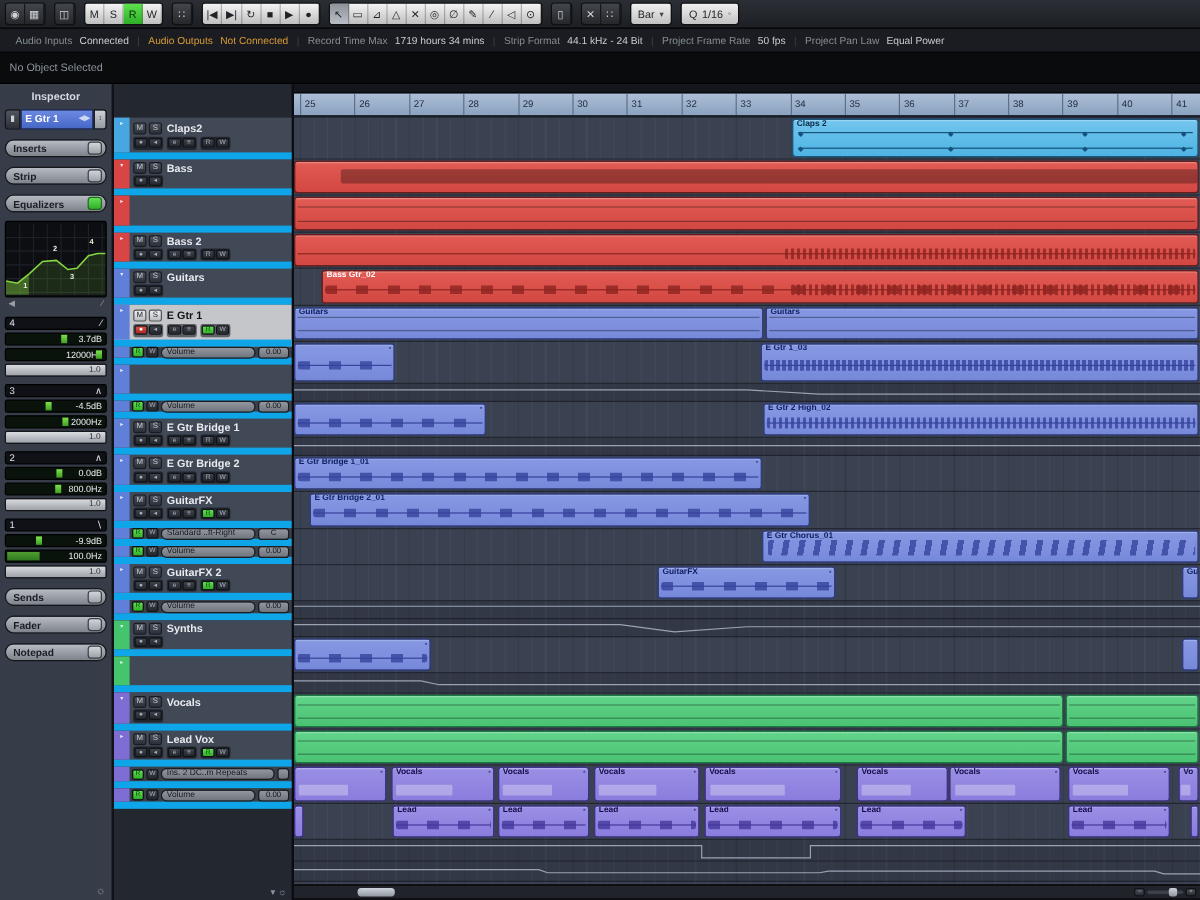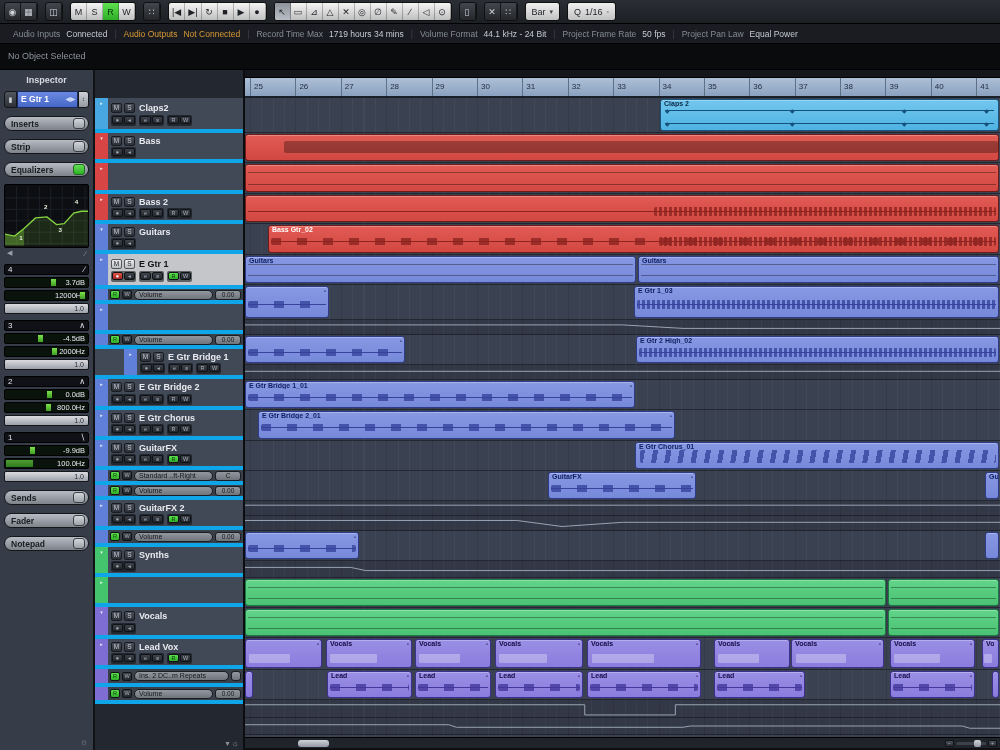--- a/index.html
+++ b/index.html
@@ -67,21 +67,21 @@
           margin-top:2px; font-size:7.5px; color:#e9edf0; text-align:right; padding-right:3px; line-height:9px; overflow:hidden;}
   .vrow .mk { position:absolute; top:1px; bottom:1px; width:5px; background:linear-gradient(#7de24e,#3f9e22); }
   .vrow .mkfill { position:absolute; top:1px; bottom:1px; left:1px; background:linear-gradient(#4f9e33,#2f7a1e); }
   .qrow { height:11px; margin-top:2px; background:linear-gradient(#d9dbdf,#9da2a9); border:1px solid #14161a;
           border-radius:2px; font-size:7px; color:#2a2d33; text-align:right; padding:0 4px; line-height:9px; }
   .gear { position:absolute; bottom:3px; right:5px; font-size:9px; color:#8b929c; }
 
   
   .tracklist { position:absolute; top:0; left:95px; bottom:0; width:150px; background:#23272f;
                border-right:2px solid #0b0d10; padding-top:28px; }
-  .trk { position:relative; display:flex; background:#414856; border-bottom:4px solid #0ea5e9; }
+  .trk { position:relative; display:flex; background:#414856; border-bottom:6px solid #0ea5e9; }
   .trk.sel { background:#c4c6c9; }
   .strip { width:13px; flex:none; text-align:center; font-size:5px; color:rgba(255,255,255,.85); line-height:10px; }
   .tbody { flex:1; padding:2px 2px 1px 3px; display:flex; flex-direction:column; justify-content:center; overflow:hidden;}
   .r1 { display:flex; align-items:center; gap:2px; height:12px; }
   .ms { width:11px; height:10px; flex:none; background:linear-gradient(#4b515c,#2b2f37); border:1px solid #181b20;
         border-radius:2px; color:#c7ccd3; font-size:6.5px; line-height:8px; text-align:center; }
   .trk.sel .ms { background:linear-gradient(#eceff2,#b9bcc1); color:#222; border-color:#555; }
   .tname { font-size:9px; font-weight:bold; color:#e8ebef; margin-left:2px; white-space:nowrap; }
   .trk.sel .tname { color:#101216; }
   .r2 { display:flex; gap:3px; margin-top:1px; height:11px; }
@@ -209,21 +209,21 @@
         <span class="lab">Audio Outputs</span>
         <span class="val">Not Connected</span>
       </span>
       <span class="ssep">|</span>
       <span class="sitem">
         <span class="lab">Record Time Max</span>
         <span class="val">1719 hours 34 mins</span>
       </span>
       <span class="ssep">|</span>
       <span class="sitem">
-        <span class="lab">Volume Format</span>
+        <span class="lab">Strip Format</span>
         <span class="val">44.1 kHz - 24 Bit</span>
       </span>
       <span class="ssep">|</span>
       <span class="sitem">
         <span class="lab">Project Frame Rate</span>
         <span class="val">50 fps</span>
       </span>
       <span class="ssep">|</span>
       <span class="sitem">
         <span class="lab">Project Pan Law</span>
@@ -457,21 +457,21 @@
         <div class="trk" style="height: 30px;">
           <span class="strip" style="background: rgb(95, 127, 216);">▸</span>
         </div>
         <div class="trk auto" style="height: 15px;">
           <span class="strip" style="background: rgb(95, 127, 216); align-self: stretch;"></span>
           <span class="ab grn">R</span>
           <span class="ab">W</span>
           <span class="abox">Volume</span>
           <span class="aval">0.00</span>
         </div>
-        <div class="trk" style="height: 30px; padding-left: 29px;">
+        <div class="trk" style="height: 30px;">
           <span class="strip" style="background: rgb(95, 127, 216);">▸</span>
           <div class="tbody">
             <div class="r1">
               <span class="ms">M</span>
               <span class="ms">S</span>
               <span class="tname">E Gtr Bridge 1</span>
             </div>
             <div class="r2">
               <span class="clus">
                 <span class="bb">●</span>
@@ -488,44 +488,20 @@
             </div>
           </div>
         </div>
         <div class="trk" style="height: 31px;">
           <span class="strip" style="background: rgb(95, 127, 216);">▸</span>
           <div class="tbody">
             <div class="r1">
               <span class="ms">M</span>
               <span class="ms">S</span>
               <span class="tname">E Gtr Bridge 2</span>
-            </div>
-            <div class="r2">
-              <span class="clus">
-                <span class="bb">●</span>
-                <span class="bb">◂</span>
-              </span>
-              <span class="clus">
-                <span class="bb">e</span>
-                <span class="bb">≡</span>
-              </span>
-              <span class="clus">
-                <span class="bb">R</span>
-                <span class="bb">W</span>
-              </span>
-            </div>
-          </div>
-        </div>
-        <div class="trk" style="height: 30px;">
-          <span class="strip" style="background: rgb(95, 127, 216);">▸</span>
-          <div class="tbody">
-            <div class="r1">
-              <span class="ms">M</span>
-              <span class="ms">S</span>
-              <span class="tname">E Gtr Chorus</span>
             </div>
             <div class="r2">
               <span class="clus">
                 <span class="bb">●</span>
                 <span class="bb">◂</span>
               </span>
               <span class="clus">
                 <span class="bb">e</span>
                 <span class="bb">≡</span>
               </span>

